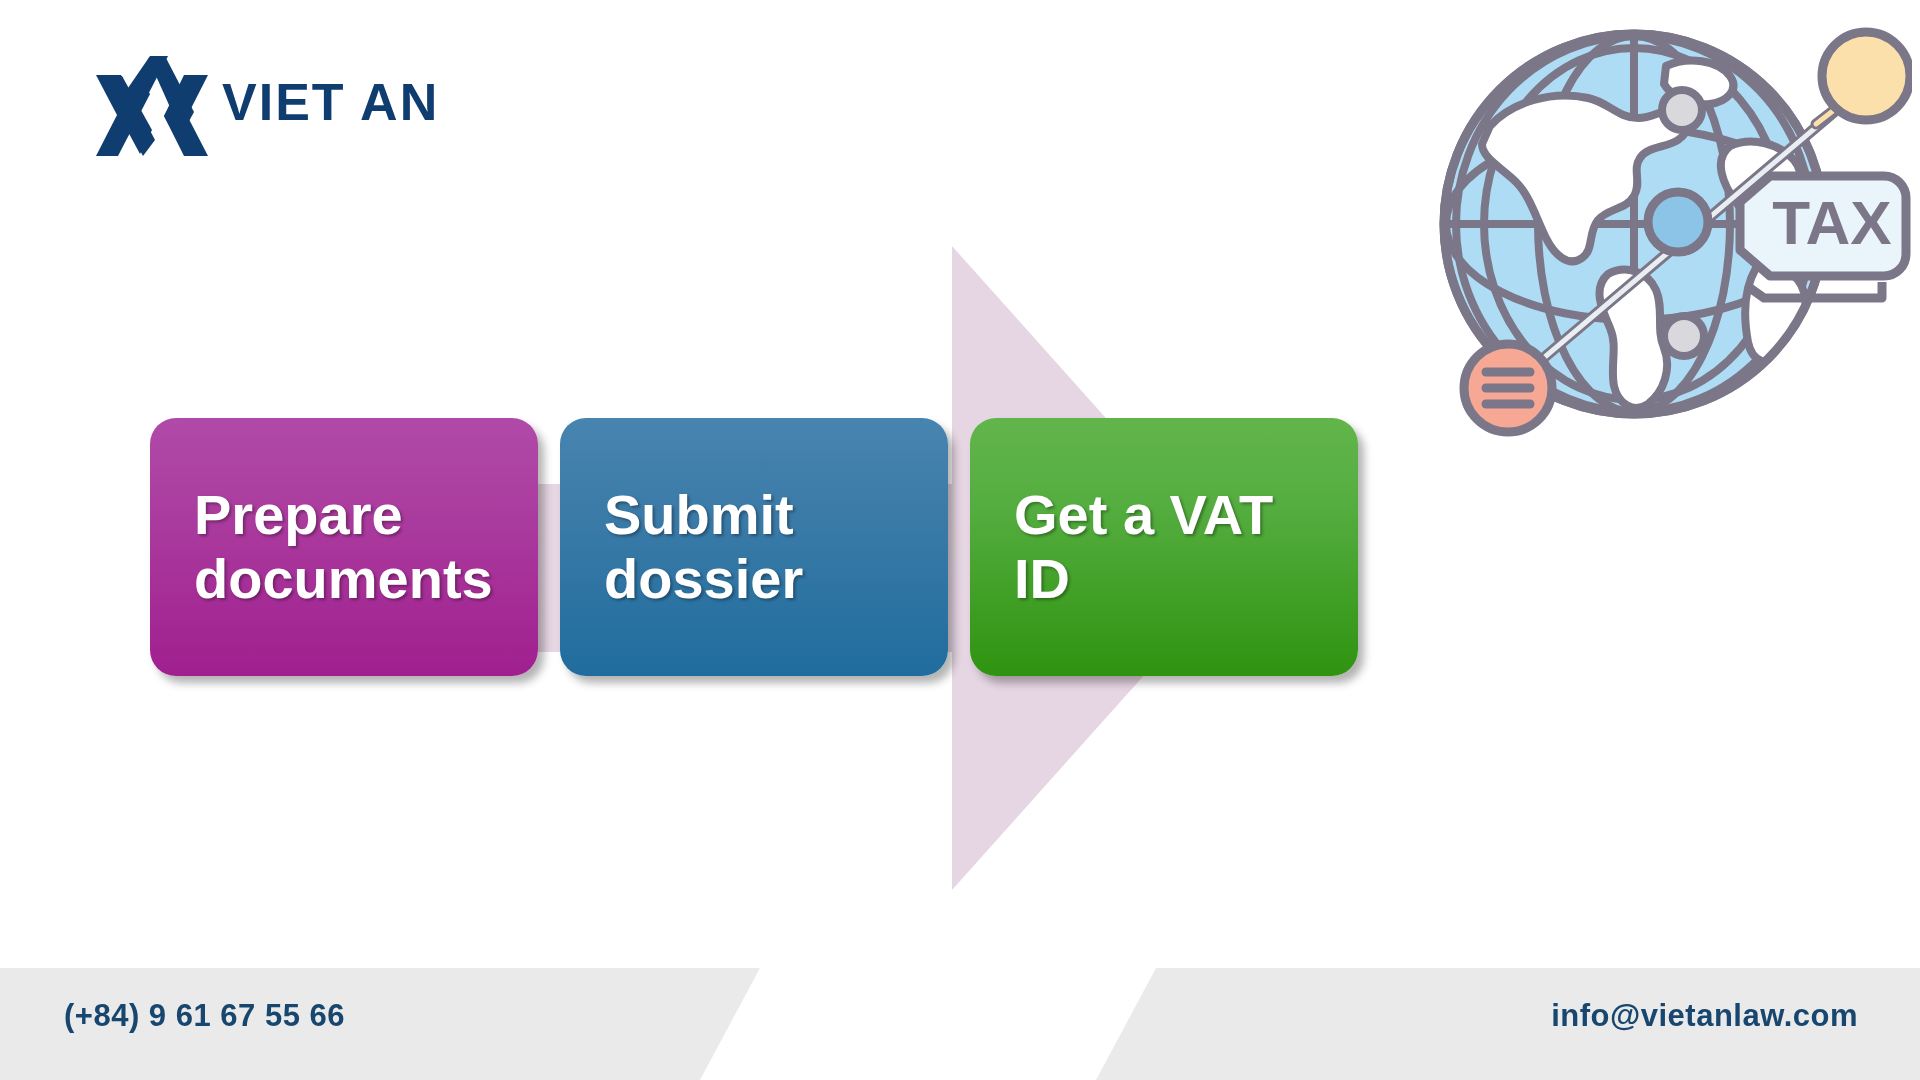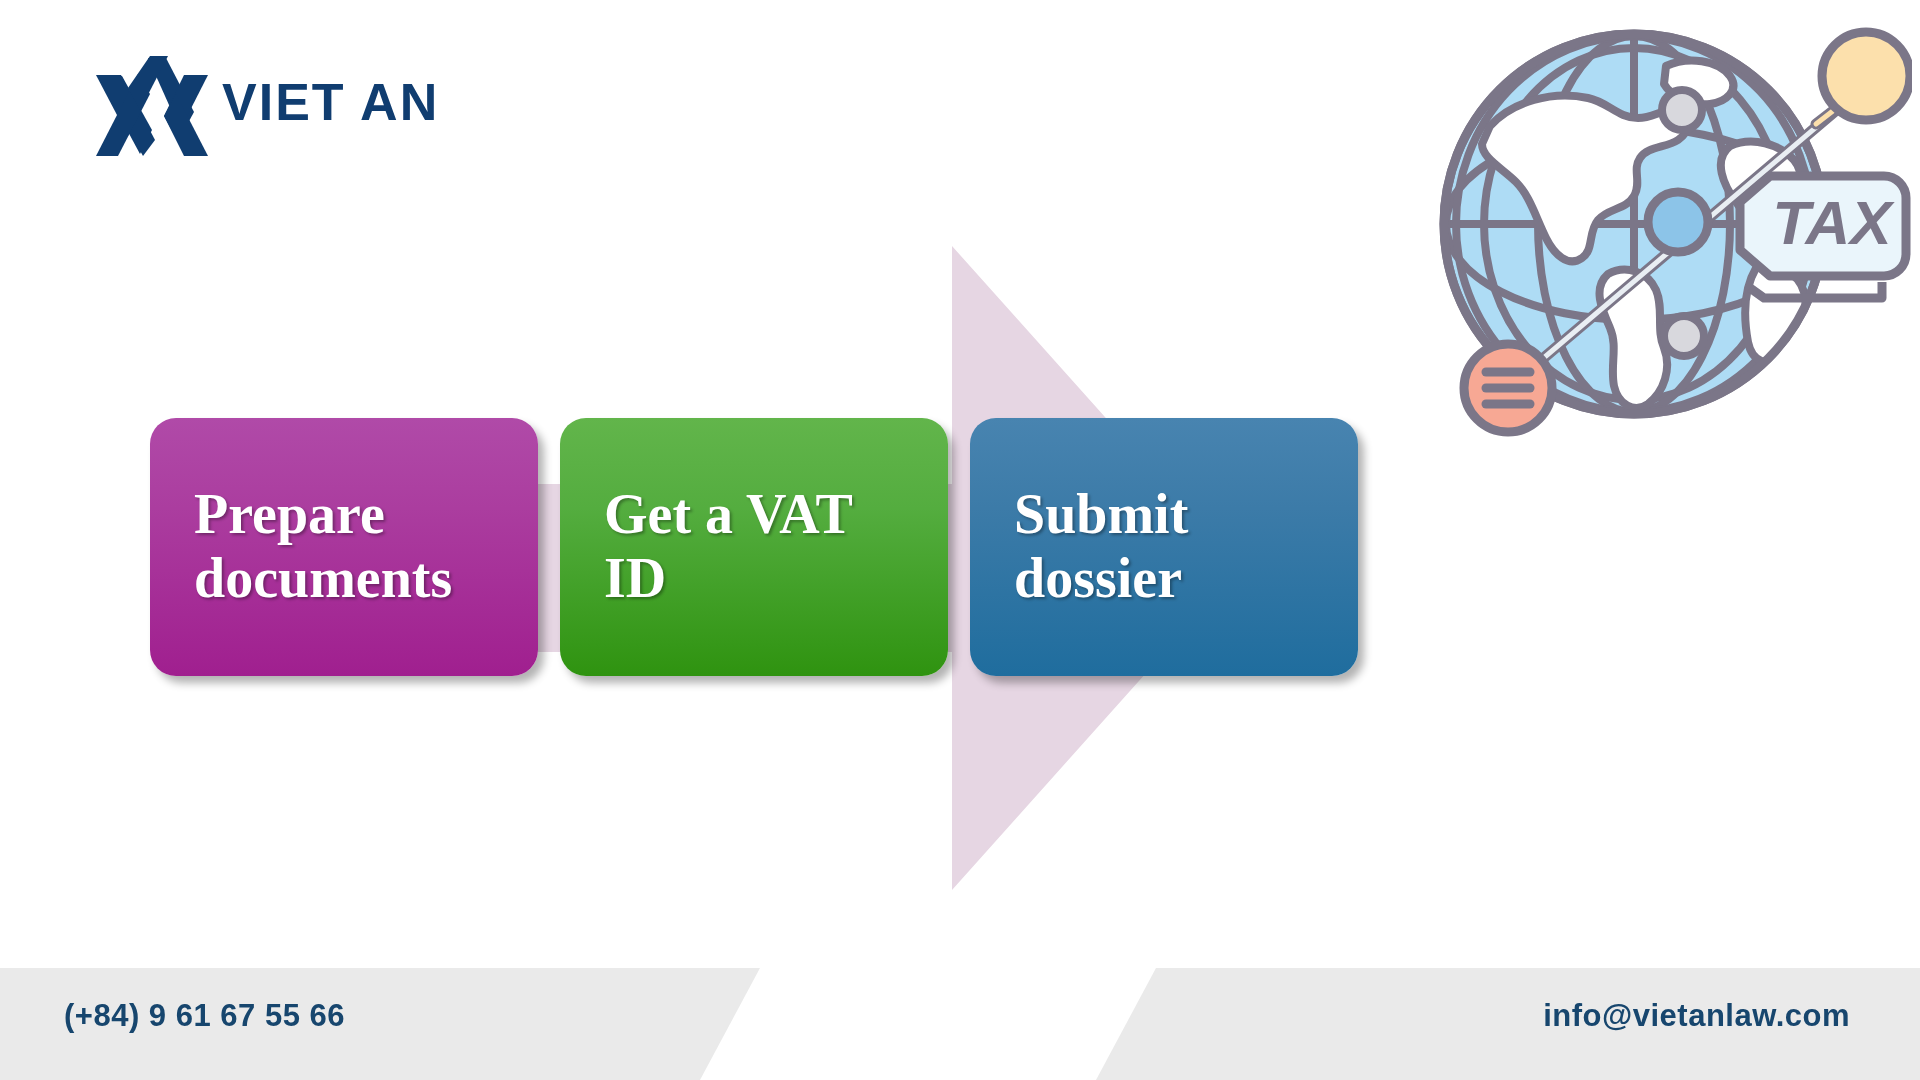--- a/index.html
+++ b/index.html
@@ -26,21 +26,21 @@
     font-weight:bold;
     font-size:52px;
     letter-spacing:2px;
     color:#103d70;
     white-space:nowrap;
   }
 
   
   #globe-illustration{
     position:absolute; right:8px; top:6px;
-    width:500px; height:500px;font-style:italic;
+    width:500px; height:500px;
   }
   #globe-illustration svg{ width:100%; height:100%; display:block; }
 
   
   #process-diagram{
     position:absolute;
     left:240px; top:228px;
     width:1000px; height:680px;
   }
   #arrow-backdrop{
@@ -56,21 +56,21 @@
   }
   .step-card{
     width:388px; height:258px;
     border-radius:26px;
     box-shadow:6px 7px 9px rgba(0,0,0,0.30);
     display:flex; align-items:center;
     padding:0 44px;
     position:relative;
   }
   .step-card .step-label{
-    font-family:Liberation Serif, serif;
+    font-family:Liberation Sans, sans-serif;
     font-weight:bold;
     font-size:56px;
     line-height:1.14;
     color:#ffffff;
     text-shadow:2px 2px 3px rgba(0,0,0,0.33);
     white-space:pre-line;
   }
   .step-card.purple{
     background:linear-gradient(180deg,#b04aa8 0%,#ab3d9f 35%,#a01f8f 100%);
   }
@@ -94,21 +94,21 @@
     position:absolute;
     font-family:"Liberation Sans", sans-serif;
     font-weight:bold;
     font-size:31px;
     color:#17466e;
     letter-spacing:0.5px;
     white-space:nowrap;
     top:30px;
   }
   #footer-phone{ left:64px; }
-  #footer-email{ right:70px; }
+  #footer-email{ right:62px; }
 </style>
 </head>
 <body>
 
 <div id="logo-block">
   <span id="logo-mark">
     <svg viewBox="0 0 112 110" xmlns="http://www.w3.org/2000/svg" aria-hidden="true">
       <g fill="#103d70">
 
         <path d="M2 28 L26 28 L56 82 L44 106 L2 28 Z"></path>
@@ -220,28 +220,28 @@
     <path d="M0 256 L712 256 L712 18 L1000 340 L712 662 L712 424 L0 424 Z" fill="#e6d6e3"></path>
   </svg>
 
   <div id="step-row">
 
     <div class="step-card purple">
       <span class="step-label">Prepare
 documents</span>
     </div>
 
+    <div class="step-card blue">
+      <span class="step-label">Submit
+dossier</span>
+    </div>
+
     <div class="step-card green">
       <span class="step-label">Get a VAT
 ID</span>
-    </div>
-
-    <div class="step-card blue">
-      <span class="step-label">Submit
-dossier</span>
     </div>
 
   </div>
 </div>
 
 <div id="footer-bar">
   <svg viewBox="0 0 1920 112" preserveAspectRatio="none" xmlns="http://www.w3.org/2000/svg" aria-hidden="true">
     <path d="M0 0 L760 0 L700 112 L0 112 Z" fill="#eaeaea"></path>
     <path d="M1156 0 L1920 0 L1920 112 L1096 112 Z" fill="#eaeaea"></path>
   </svg>

